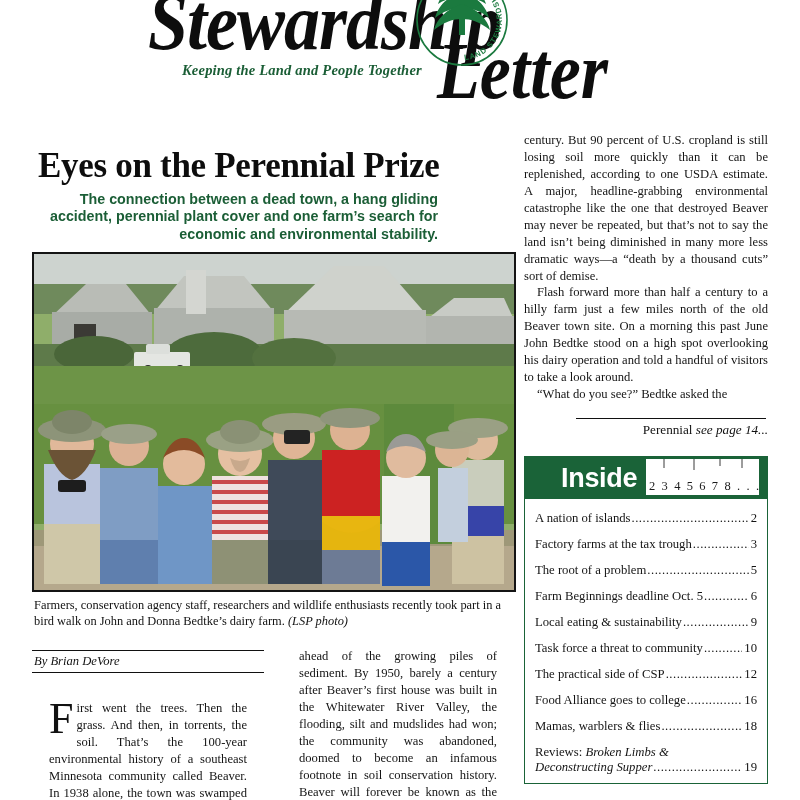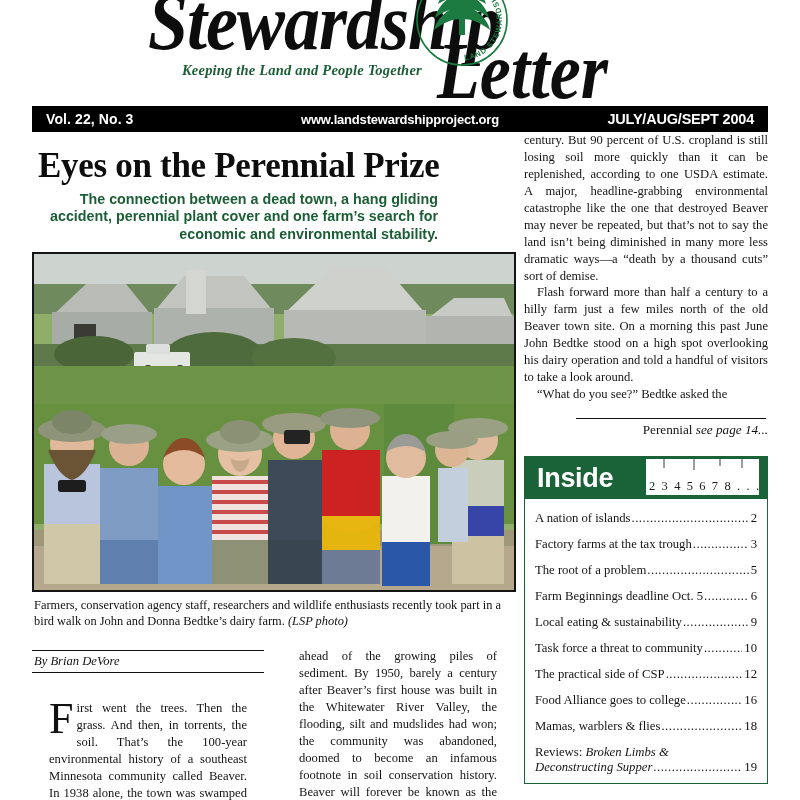--- a/index.html
+++ b/index.html
@@ -134,21 +134,21 @@
   .jump i{font-style:italic;}
 
   
   .inside-box{
     margin-top:18px;width:244px;
     border:1.6px solid #1a6338;box-sizing:border-box;
     background:#fff;
   }
   .inside-head{
     position:relative;background:#1a6338;height:42px;
-    display:flex;align-items:center;
+    display:flex;align-items:center;padding-left:24px;
   }
   .inside-title{
     font-family:"Liberation Sans", sans-serif;
     font-weight:bold;font-size:27px;color:#fff;
     padding-left:12px;letter-spacing:-.3px;
   }
   .pagenums{
     position:absolute;right:8px;top:2px;
     width:113px;height:36px;background:#fff;
     overflow:hidden;
@@ -199,25 +199,20 @@
         <path d="M54 26 C40 30 30 40 27 52 C36 45 44 42 54 42 C64 42 73 45 81 52 C78 40 68 30 54 26 Z" fill="#1b7a3f"></path>
         <path d="M54 38 C38 43 28 54 26 64 C36 56 45 53 54 53 C63 53 72 56 82 64 C80 54 70 43 54 38 Z" fill="#1b7a3f"></path>
         <rect x="51" y="53" width="6" height="16" fill="#1b7a3f"></rect>
         <text font-family="Liberation Sans, sans-serif" font-size="7.6" font-weight="bold" fill="#1b7a3f" letter-spacing="1.1">
           <textPath href="#ringpath" startOffset="26%">LAND STEWARDSHIP PROJECT</textPath>
         </text>
       </svg>
     </div>
   </div>
 
-  <div class="banner">
-    <div class="b-vol">Vol. 22, No. 3</div>
-    <div class="b-url">www.landstewardshipproject.org</div>
-    <div class="b-date">JULY/AUG/SEPT 2004</div>
-  </div>
 
   <div class="body-wrap">
 
     <div class="left-zone">
 
       <div class="headline">Eyes on the Perennial Prize</div>
       <div class="subhead">The connection between a dead town, a hang gliding accident, perennial plant cover and one farm’s search for economic and environmental stability.</div>
 
       <div class="photo-frame">
         <svg viewBox="0 0 480 336" preserveAspectRatio="none" aria-hidden="true">

